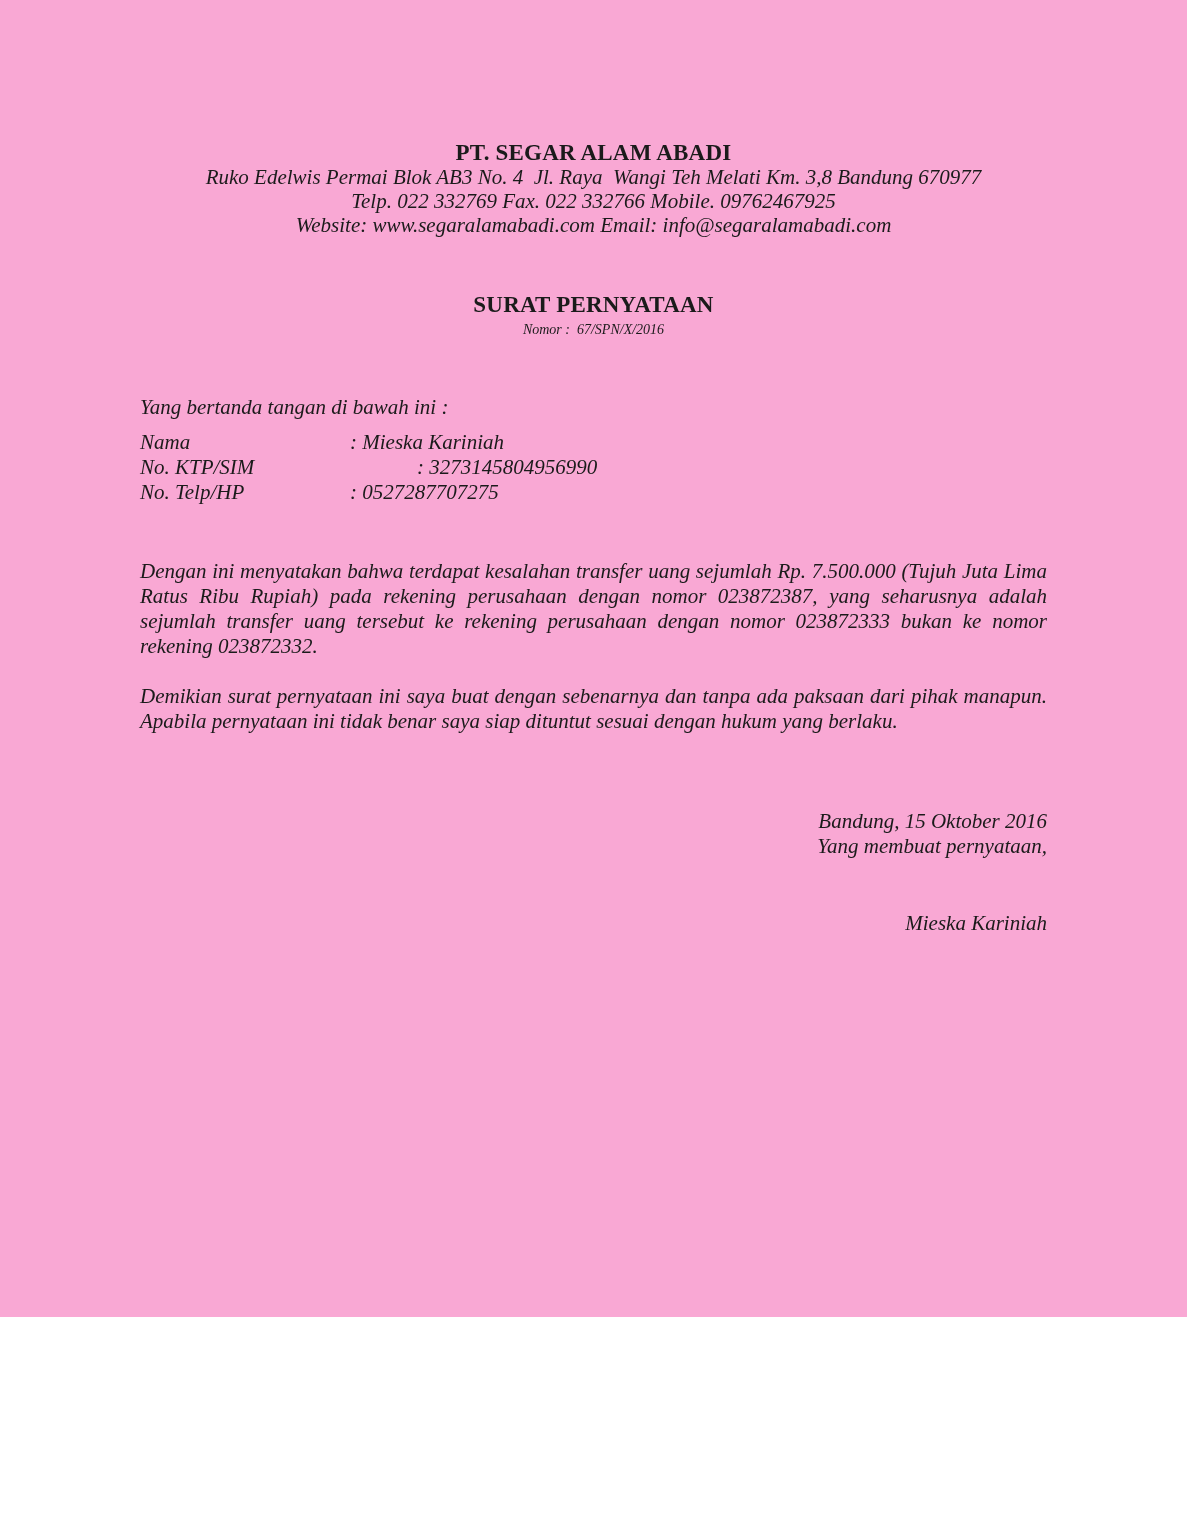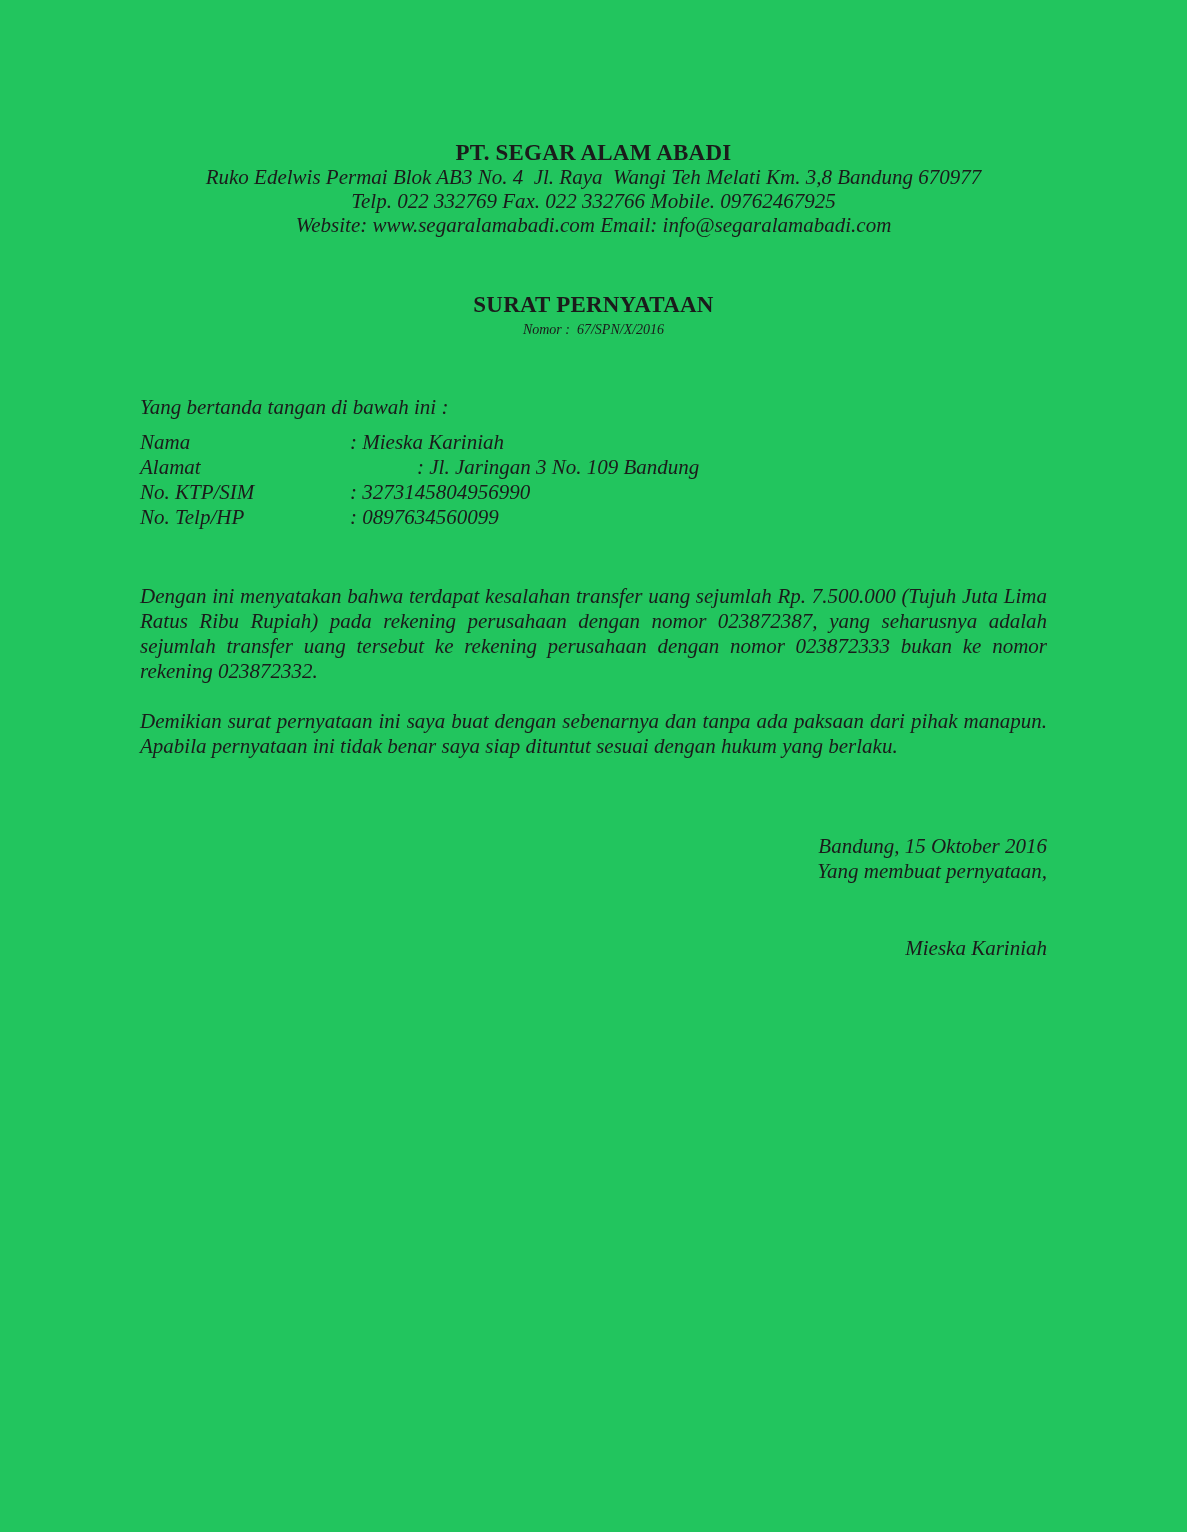--- a/index.html
+++ b/index.html
@@ -1,22 +1,22 @@
 <!DOCTYPE html>
 <html><head>
 <meta charset="utf-8">
 <style>
   * { margin: 0; padding: 0; box-sizing: border-box; }
   html, body { background: #ffffff; }
   .page {
     position: relative;
     width: 1187px;
-    height: 1532px;
+    height: 1317px;
     margin: 0 auto;
-    background: #22c55e;
+    background: #f9a8d4;
     color: #1b1b1b;
     font-family: "Liberation Serif", serif;
     font-style: italic;
     font-size: 21px;
     padding: 140px 140px 0 140px;
     overflow: hidden;
   }
   .letterhead { text-align: center; }
   .company {
     font-style: normal;
@@ -77,30 +77,26 @@
   </section>
 
   <p class="opening">Yang bertanda tangan di bawah ini :</p>
 
   <div class="fields">
     <div class="field-row">
       <span class="field-label">Nama</span>
       <span class="field-value">: Mieska Kariniah</span>
     </div>
     <div class="field-row">
-      <span class="field-label">Alamat</span>
-      <span class="field-value">: Jl. Jaringan 3 No. 109 Bandung</span>
-    </div>
-    <div class="field-row">
       <span class="field-label">No. KTP/SIM</span>
       <span class="field-value">: 3273145804956990</span>
     </div>
     <div class="field-row">
       <span class="field-label">No. Telp/HP</span>
-      <span class="field-value">: 0897634560099</span>
+      <span class="field-value">: 0527287707275</span>
     </div>
   </div>
 
   <p class="para para-1">Dengan ini menyatakan bahwa terdapat kesalahan transfer uang sejumlah Rp. 7.500.000 (Tujuh Juta Lima Ratus Ribu Rupiah) pada rekening perusahaan dengan nomor 023872387, yang seharusnya adalah sejumlah transfer uang tersebut ke rekening perusahaan dengan nomor 023872333 bukan ke nomor rekening 023872332.</p>
   <p class="para para-2">Demikian surat pernyataan ini saya buat dengan sebenarnya dan tanpa ada paksaan dari pihak manapun. Apabila pernyataan ini tidak benar saya siap dituntut sesuai dengan hukum yang berlaku.</p>
 
   <div class="signature">
     <div>Bandung, 15 Oktober 2016</div>
     <div>Yang membuat pernyataan,</div>
     <div class="sig-name">Mieska Kariniah</div>

